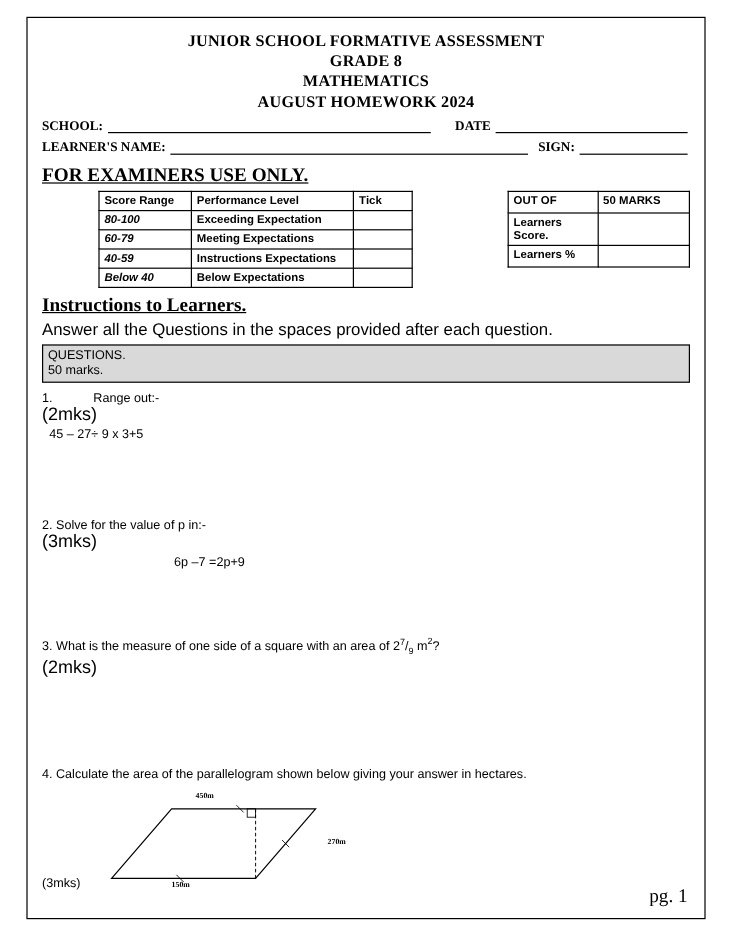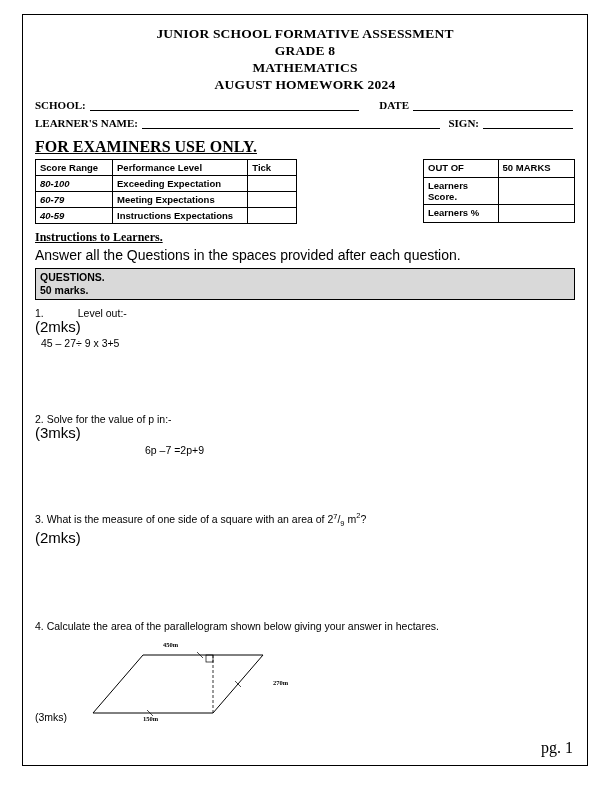--- a/index.html
+++ b/index.html
@@ -66,46 +66,46 @@
     border-collapse: collapse;
     font-size: 9.5px;
   }
   table td, table th {
     border: 1px solid #000;
     padding: 2px 4px;
     vertical-align: top;
     text-align: left;
     font-weight: bold;
   }
-  .score-table { width: 262px; }
+  .score-table { width: 262px; margin-left: 47px; }
   .score-table .c1 { width: 76px; }
   .score-table .c2 { width: 140px; }
   .score-table .c3 { width: 44px; }
   .score-table td.range { font-style: italic; }
   .marks-table { width: 152px; }
   .marks-table .m1 { width: 80px; }
   .marks-table .m2 { width: 86px; }
   .marks-table td { height: 13px; }
 
   .instr-head {
     font-family: "Liberation Serif", serif;
     font-weight: bold;
-    font-size: 12px;
+    font-size: 16px;
     text-decoration: underline;
     margin-top: 6px;
   }
   .instr-text {
     font-size: 14px;
     margin-top: 2px;
   }
   .questions-bar {
     margin-top: 5px;
     border: 1px solid #000;
     background: #d9d9d9;
-    font-weight: bold;
+    font-weight: normal;
     font-size: 10.5px;
     padding: 2px 4px;
     line-height: 13px;
   }
 
   .q {
     font-size: 10.5px;
     line-height: 14px;
   }
   .q1-num { margin-top: 6px; }
@@ -191,20 +191,25 @@
         <tr>
           <td class="range">60-79</td>
           <td>Meeting Expectations</td>
           <td></td>
         </tr>
         <tr>
           <td class="range">40-59</td>
           <td>Instructions Expectations</td>
           <td></td>
         </tr>
+        <tr>
+          <td class="range">Below 40</td>
+          <td>Below Expectations</td>
+          <td></td>
+        </tr>
       </tbody>
     </table>
 
     <table class="marks-table">
       <tbody>
         <tr>
           <td class="m1">OUT OF</td>
           <td class="m2">50 MARKS</td>
         </tr>
         <tr>
@@ -221,21 +226,21 @@
 
   <div class="instr-head">Instructions to Learners.</div>
   <div class="instr-text">Answer all the Questions in the spaces provided after each question.</div>
 
   <div class="questions-bar">
     <div>QUESTIONS.</div>
     <div>50 marks.</div>
   </div>
 
   <div class="q q1-num">
-    <span>1.</span><span class="indent-tab"></span><span>Level out:-</span>
+    <span>1.</span><span class="indent-tab"></span><span>Range out:-</span>
   </div>
   <div class="q marks">(2mks)</div>
   <div class="q expr">45 – 27÷ 9 x 3+5</div>
   <div class="spacer-60"></div>
 
   <div class="q">2. Solve for the value of p in:-</div>
   <div class="q marks">(3mks)</div>
   <div class="q expr-center">6p –7 =2p+9</div>
   <div class="spacer-52"></div>
 

